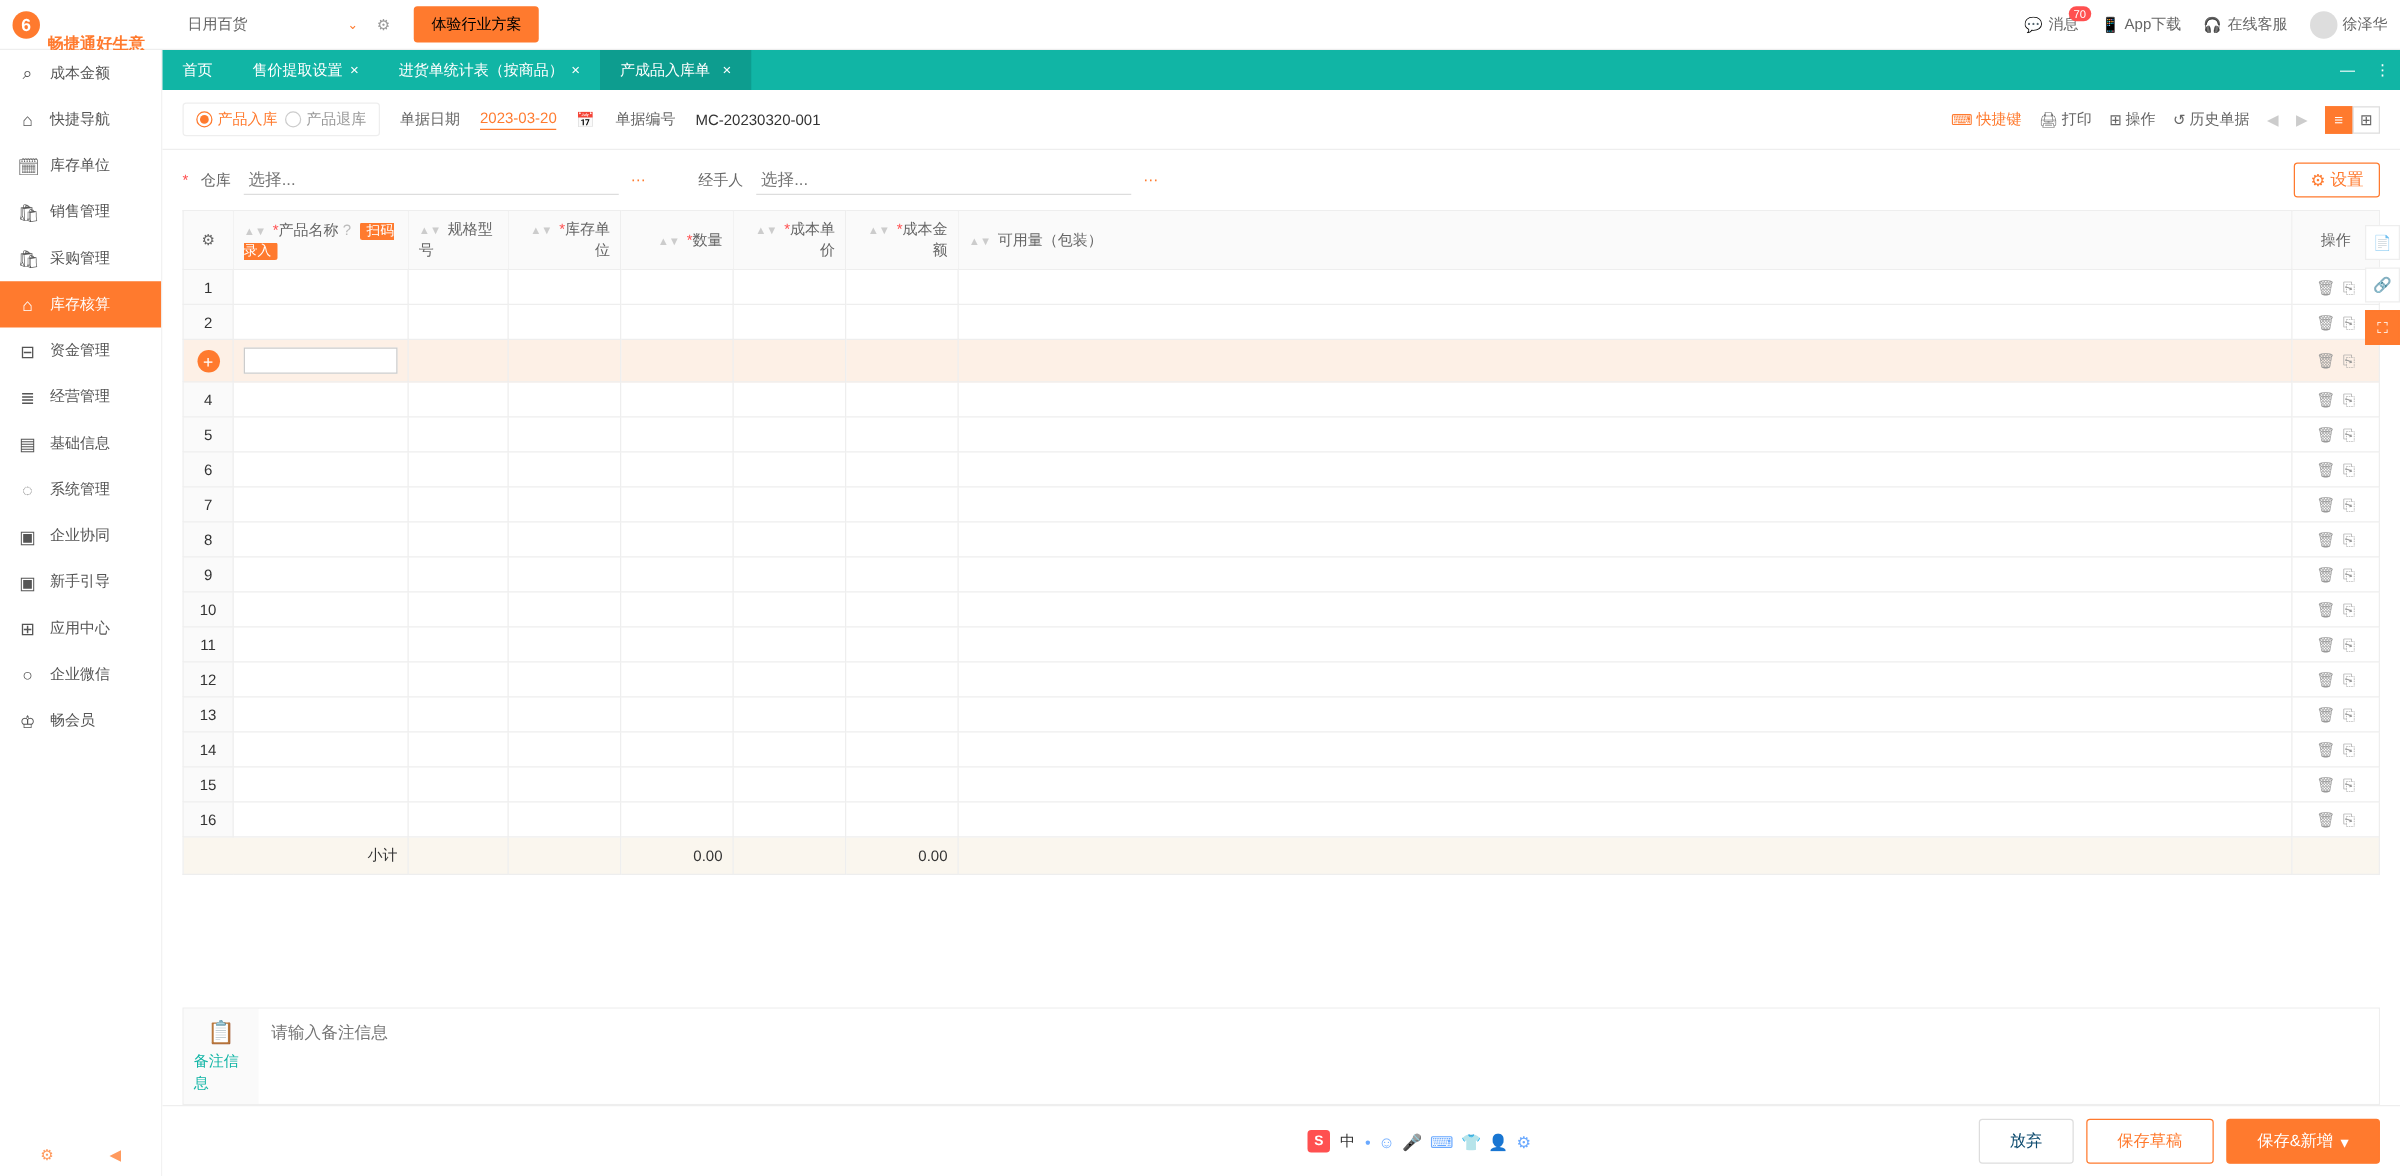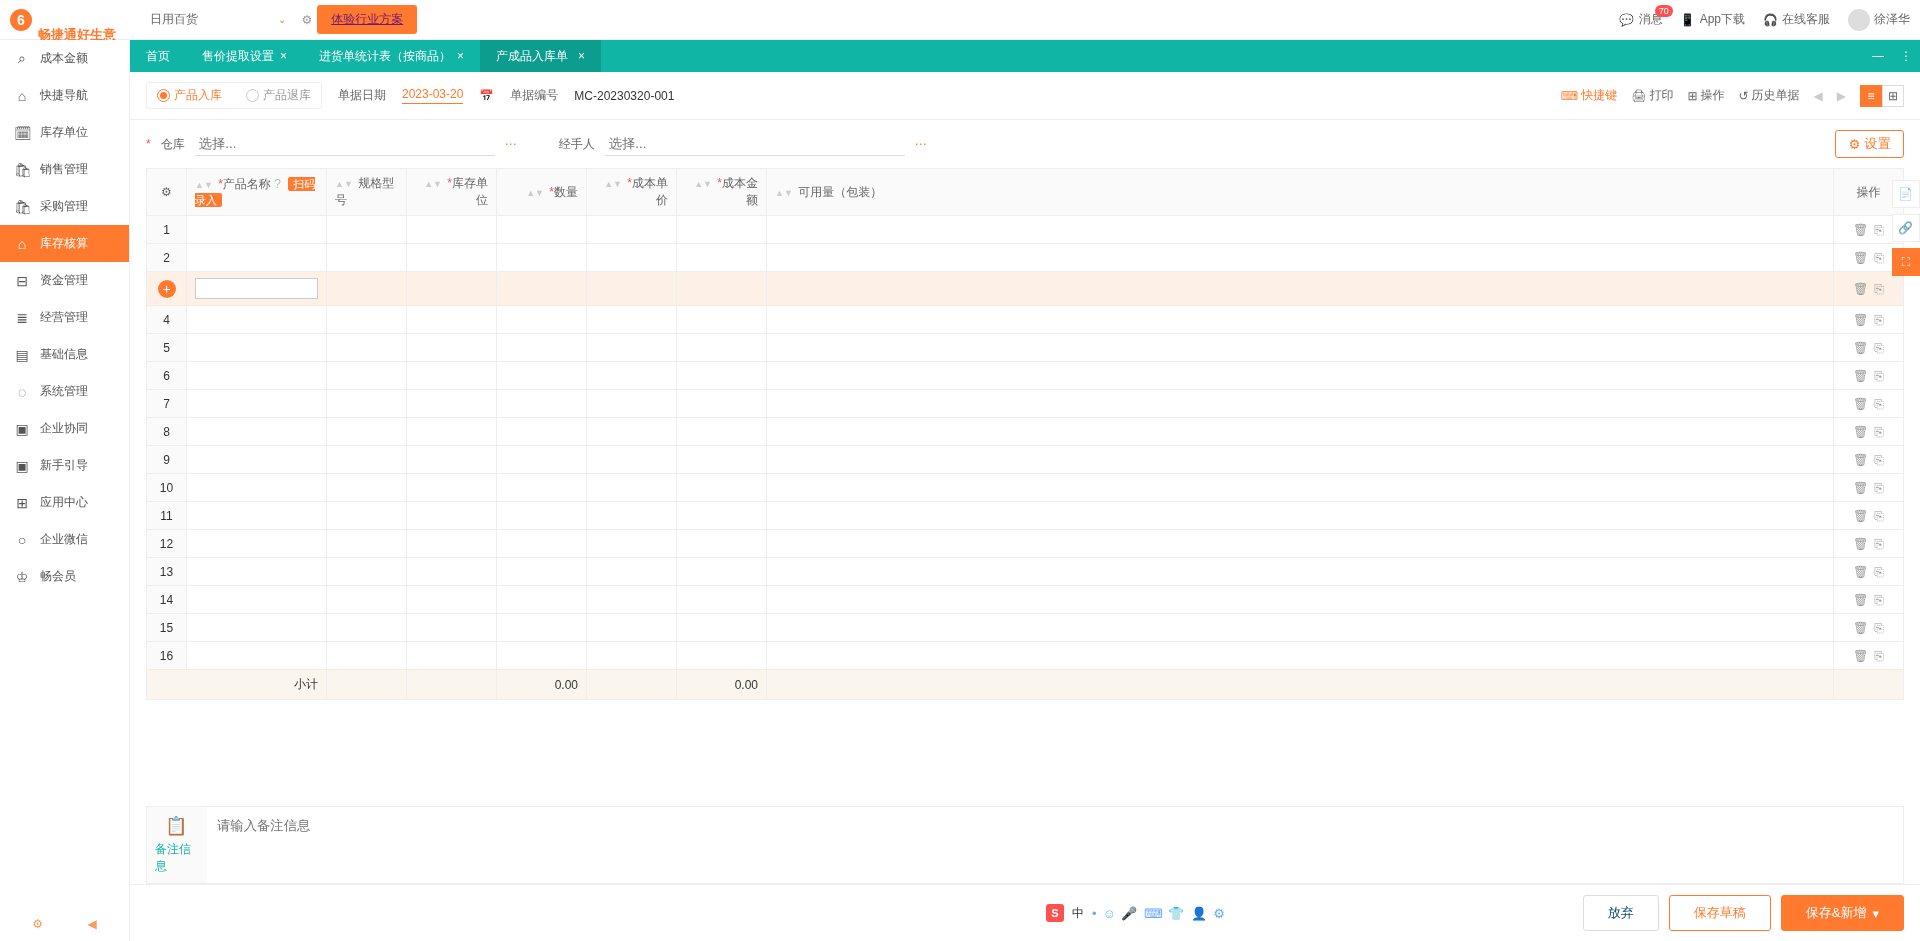--- a/index.html
+++ b/index.html
@@ -9,21 +9,21 @@
 
 .header { display: flex; align-items: center; height: 40px; background: #fff; border-bottom: 1px solid #eee; padding: 0 10px; }
 .logo-wrap { display: flex; align-items: center; width: 120px; }
 .logo-icon { width: 22px; height: 22px; background: #ff7a2e; border-radius: 50%; display: flex; align-items: center; justify-content: center; color: #fff; font-weight: bold; font-size: 14px; }
 .logo-text { margin-left: 6px; margin-top: 44px; }
 .logo-main { color: #ff7a2e; font-size: 13px; font-weight: bold; }
 .logo-sub { color: #ff7a2e; font-size: 10px; }
 .category-select { display: flex; align-items: center; margin-left: 20px; color: #666; cursor: pointer; }
 .chevron { margin-left: 80px; color: #ff7a2e; font-size: 10px; }
 .gear-sm { margin-left: 15px; color: #999; cursor: pointer; }
-.primary-btn { background: #ff7a2e; color: #701a75; border: none; padding: 6px 14px; border-radius: 3px; margin-left: 5px; cursor: pointer; font-size: 12px; text-decoration: underline; }
+.primary-btn { background: #ff7a2e; color: #000000; border: none; padding: 6px 14px; border-radius: 3px; margin-left: 19px; cursor: pointer; font-size: 12px; }
 .header-right { margin-left: auto; display: flex; align-items: center; gap: 18px; color: #666; }
 .hdr-item { display: flex; align-items: center; gap: 4px; cursor: pointer; position: relative; }
 .badge { position: absolute; top: -6px; right: -10px; background: #ff5050; color: #fff; font-size: 9px; border-radius: 8px; padding: 0 4px; line-height: 12px; }
 .avatar { width: 22px; height: 22px; background: #ddd; border-radius: 50%; }
 
 
 .body { display: flex; flex: 1; min-height: 0; }
 .sidebar { width: 130px; background: #fff; border-right: 1px solid #eee; overflow-y: auto; display: flex; flex-direction: column; }
 .nav-item { display: flex; align-items: center; padding: 10px 14px; color: #555; cursor: pointer; gap: 10px; }
 .nav-item.active { background: #ff7a2e; color: #fff; }
@@ -35,21 +35,21 @@
 .tabs { display: flex; background: #11b5a5; align-items: center; height: 32px; }
 .tab { padding: 0 16px; color: #fff; height: 100%; display: flex; align-items: center; gap: 6px; cursor: pointer; font-size: 12px; }
 .tab.active { background: #0d9d8f; gap: 10px; }
 .tab-close { font-size: 12px; cursor: pointer; }
 .tabs-right { margin-left: auto; display: flex; }
 .tab-ctrl { width: 28px; height: 32px; display: flex; align-items: center; justify-content: center; color: #fff; cursor: pointer; }
 
 .content { flex: 1; background: #fff; margin: 0; display: flex; flex-direction: column; min-height: 0; }
 
 .toolbar { display: flex; align-items: center; padding: 10px 16px; border-bottom: 1px solid #eee; gap: 16px; flex-wrap: wrap; }
-.radio-group { display: flex; gap: 24px; border: 1px solid #eee; border-radius: 3px; padding: 4px 10px; }
+.radio-group { display: flex; gap: 6px; border: 1px solid #eee; border-radius: 3px; padding: 4px 10px; }
 .radio-item { display: flex; align-items: center; gap: 4px; cursor: pointer; }
 .radio { width: 13px; height: 13px; border: 1px solid #ccc; border-radius: 50%; position: relative; }
 .radio.checked { border-color: #ff7a2e; }
 .radio.checked::after { content: ""; position: absolute; width: 7px; height: 7px; background: #ff7a2e; border-radius: 50%; top: 2px; left: 2px; }
 .field-label { color: #666; }
 .field-value { color: #333; font-weight: 500; }
 .date-val { color: #ff7a2e; border-bottom: 1px solid #ff7a2e; padding-bottom: 2px; }
 .toolbar-right { margin-left: auto; display: flex; align-items: center; gap: 14px; color: #666; }
 .tb-link { display: flex; align-items: center; gap: 3px; cursor: pointer; }
 .tb-link.orange { color: #ff7a2e; }

